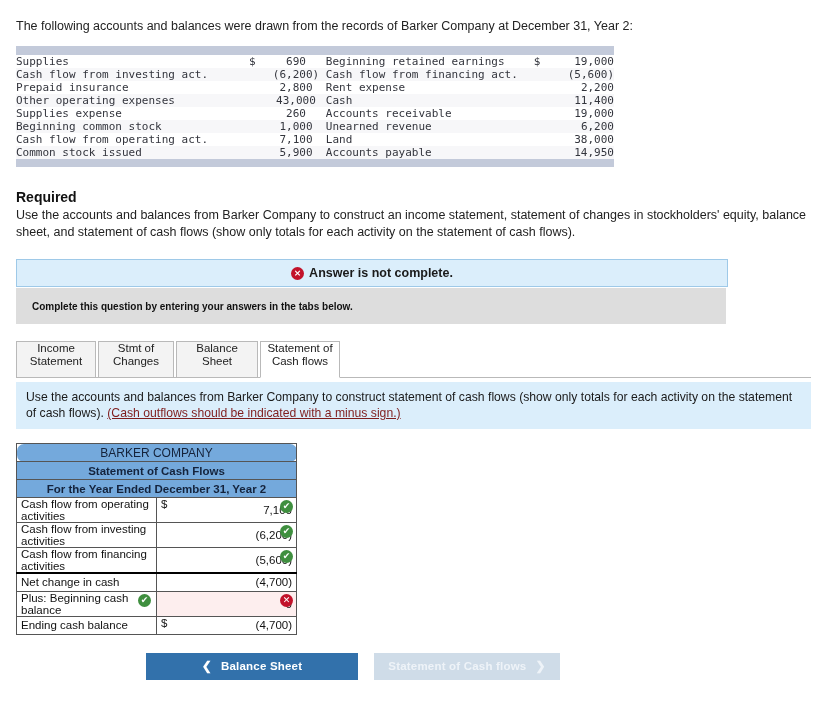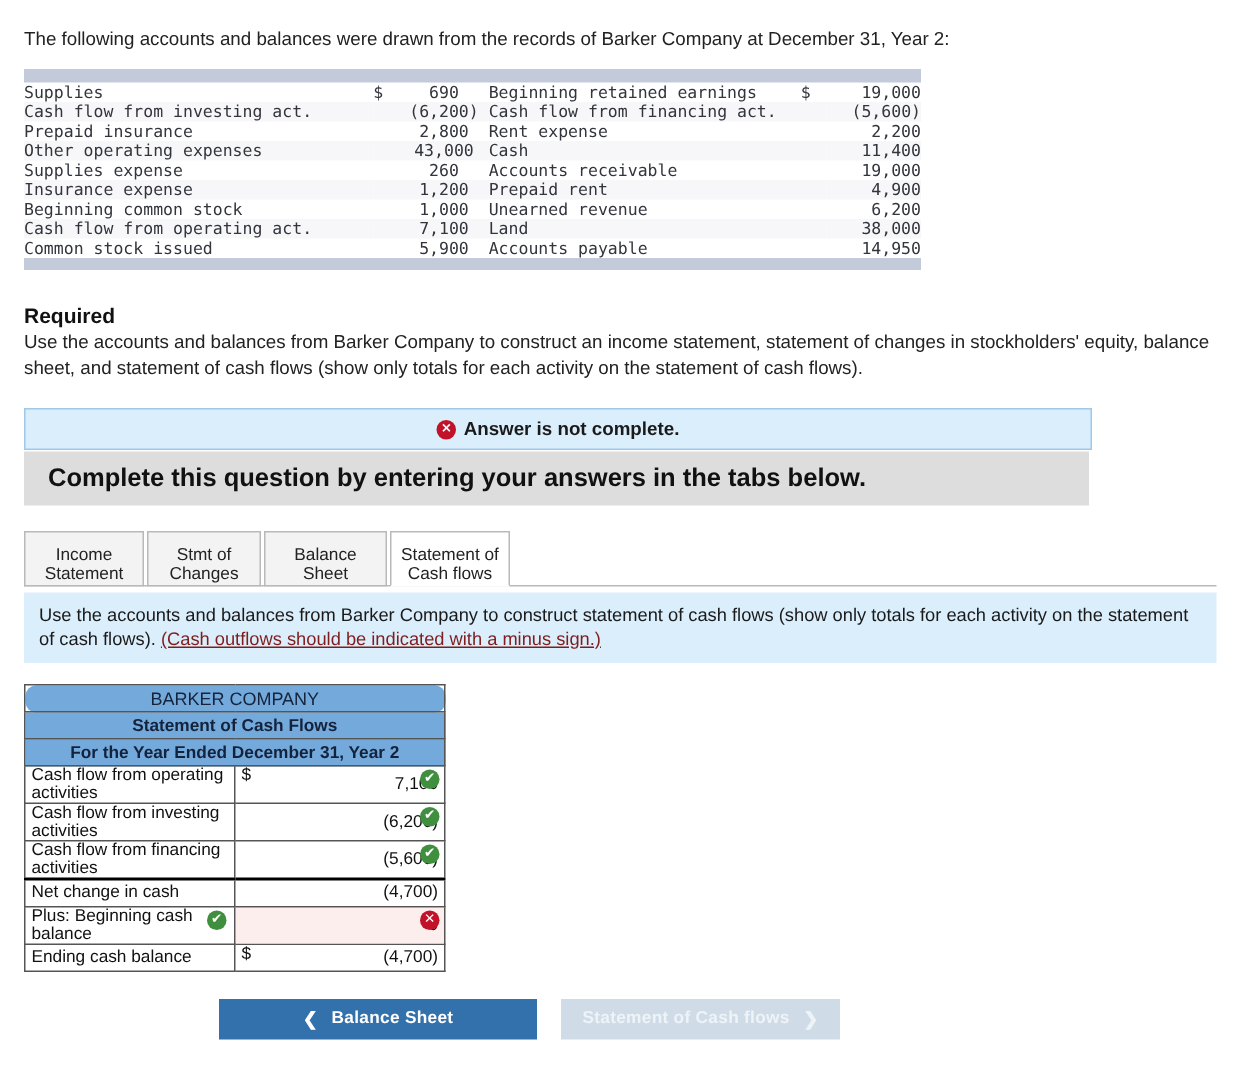--- a/index.html
+++ b/index.html
@@ -103,42 +103,42 @@
   .subnotice {
     margin: 1px 0 0 16px;
     width: 710px;
     height: 36px;
     background: #dddddd;
     display: flex;
     align-items: center;
     padding-left: 16px;
     box-sizing: border-box;
     font-weight: bold;
-    font-size: 17px;
+    font-size: 10px;
     color: #111;
   }
 
   
   .tabbar {
     margin: 16px 0 0 16px;
     width: 795px;
     height: 38px;
     position: relative;
     border-bottom: 1px solid #b9b9b9;
     box-sizing: border-box;
   }
   .tab {
     position: absolute;
     bottom: -1px;
     height: 37px;
     box-sizing: border-box;
     border: 1px solid #b9b9b9;
     background: #f3f3f3;
     display: flex;
-    align-items: flex-end;
+    align-items: flex-start;
     justify-content: center;
     text-align: center;
     font-size: 11.5px;
     color: #222;
     line-height: 13px;
     padding: 0 6px;
   }
   .tab.active {
     background: #ffffff;
     border-bottom: 1px solid #ffffff;
@@ -288,28 +288,20 @@
             <td class="g-cur2"></td>
             <td class="g-val2">11,400</td>
           </tr>
           <tr>
             <td class="g-label">Supplies expense</td>
             <td class="g-cur"></td>
             <td class="g-val">260</td>
             <td class="g-label2">Accounts receivable</td>
             <td class="g-cur2"></td>
             <td class="g-val2">19,000</td>
-          </tr>
-          <tr>
-            <td class="g-label">Insurance expense</td>
-            <td class="g-cur"></td>
-            <td class="g-val">1,200</td>
-            <td class="g-label2">Prepaid rent</td>
-            <td class="g-cur2"></td>
-            <td class="g-val2">4,900</td>
           </tr>
           <tr>
             <td class="g-label">Beginning common stock</td>
             <td class="g-cur"></td>
             <td class="g-val">1,000</td>
             <td class="g-label2">Unearned revenue</td>
             <td class="g-cur2"></td>
             <td class="g-val2">6,200</td>
           </tr>
           <tr>

